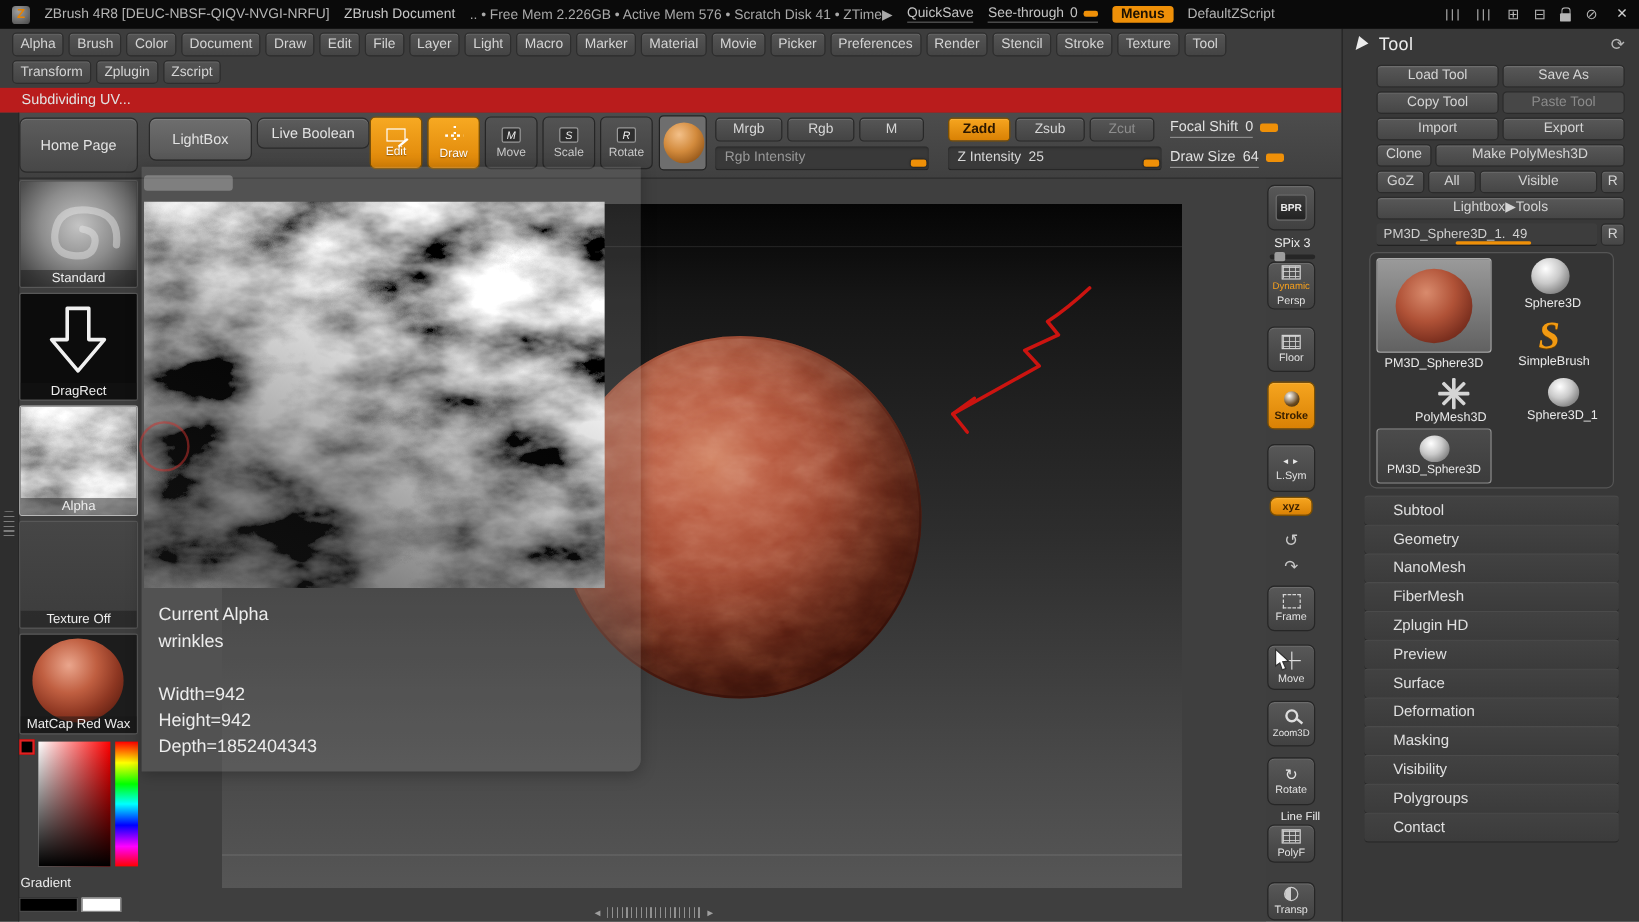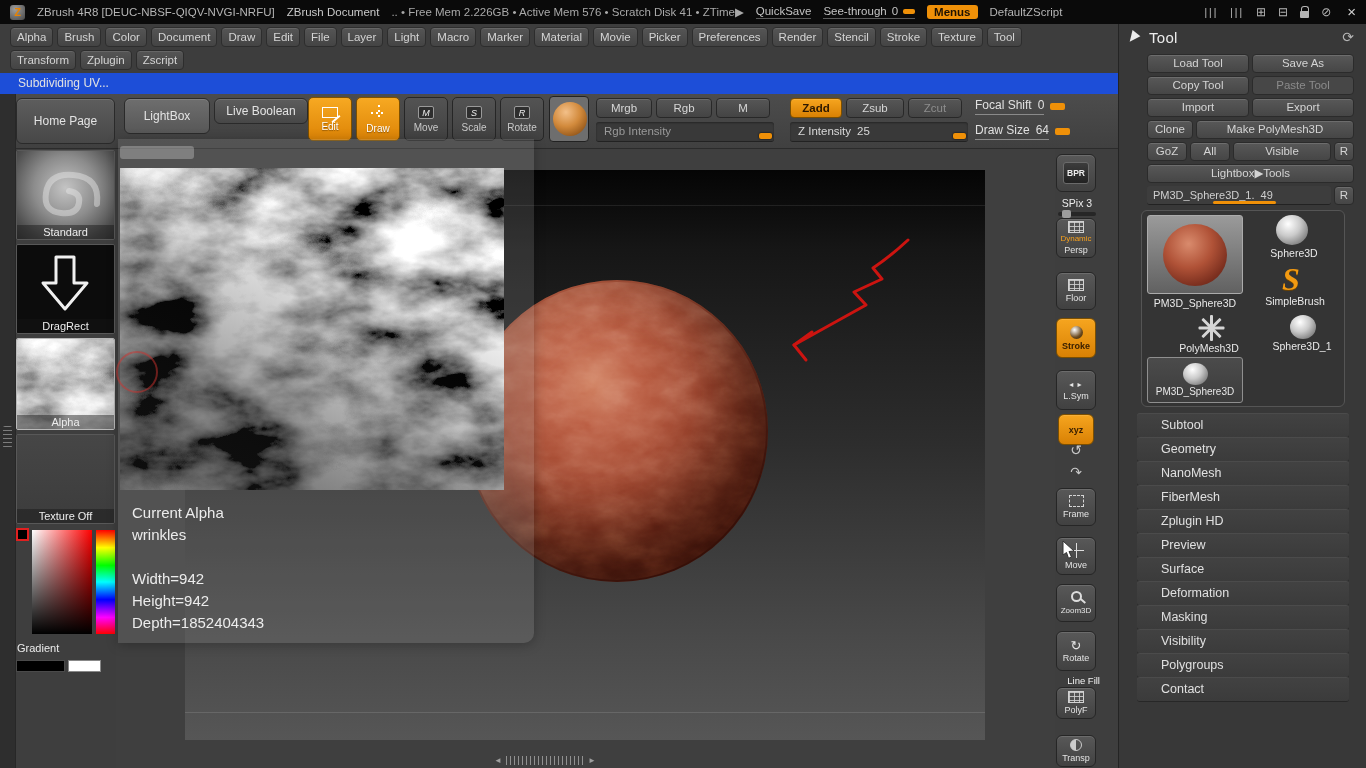--- a/index.html
+++ b/index.html
@@ -17,21 +17,21 @@
   .ticons{margin-left:auto;display:flex;gap:12px;align-items:center;color:#b5b5b5;font-size:12px}
   .mixer{letter-spacing:2px;font-size:10px;color:#c0c0c0}
   .lock-ic{width:9px;height:7px;background:#b5b5b5;border-radius:1px;position:relative;display:inline-block;margin-top:4px}
   .lock-ic::before{content:"";position:absolute;top:-5px;left:1px;width:6px;height:5px;border:1.5px solid #b5b5b5;border-bottom:none;border-radius:3px 3px 0 0}
   .close-x{color:#d0d0d0;font-size:15px;line-height:14px;margin-left:4px}
 
   
   .menubar{position:absolute;top:24px;left:0;width:1118px;background:#3d3d3d;z-index:15;padding:3px 0 0 10px;overflow:hidden}
   .mrow{display:flex;gap:4px;margin-bottom:3px}
   .mitem{flex:0 0 auto;background:linear-gradient(#555,#444);border:1px solid #2d2d2d;border-radius:4px;padding:3px 6px;font-size:11.5px;color:#d4d4d4;box-shadow:inset 0 1px 0 rgba(255,255,255,.1)}
-  .statusrow{position:absolute;top:73px;left:0;width:1118px;height:21px;font-size:12px;color:#e2e2e2;padding:3px 0 0 18px;background:#1d4ed8}
+  .statusrow{position:absolute;top:73px;left:0;width:1118px;height:21px;font-size:12px;color:#e2e2e2;padding:3px 0 0 18px;background:#b91c1c}
 
   
   .shelf{position:absolute;top:94px;left:0;width:1118px;height:55px;background:linear-gradient(#4c4c4c,#404040);border-bottom:1px solid #2b2b2b}
   .bigbtn{position:absolute;border-radius:6px;background:linear-gradient(#5d5d5d,#474747);border:1px solid #2a2a2a;color:#e3e3e3;font-size:12px;display:flex;align-items:center;justify-content:center;box-shadow:inset 0 1px 0 rgba(255,255,255,.12)}
   .sq{position:absolute;width:44px;height:44px;top:3px;border-radius:5px;display:flex;flex-direction:column;align-items:center;justify-content:center;gap:3px;font-size:10px}
   .sq.dark{background:linear-gradient(#535353,#414141);border:1px solid #262626;color:#c9c9c9}
   .sq.orange{background:linear-gradient(#f7a922,#dd8406);border:1px solid #7d5000;color:#fff;text-shadow:0 1px 1px rgba(90,50,0,.6)}
   .edit-ic{width:16px;height:11px;border:1.5px solid #fff;position:relative}
   .edit-ic::after{content:"";position:absolute;right:-4px;bottom:-3px;width:10px;height:2px;background:#fff;transform:rotate(-40deg)}
   .draw-ic{width:15px;height:15px;position:relative}
@@ -320,20 +320,26 @@
       <svg width="97" height="90">
           <rect width="97" height="90" filter="url(#crack)"></rect>
         </svg>
     </div>
     <div class="lbl">Alpha</div>
   </div>
   <div class="cell" style="height:90px">
     <div class="fill texoff"></div>
     <div class="lbl">Texture Off</div>
   </div>
+  <div class="cell" style="height:84px">
+    <div class="fill matbg">
+        <i class="matsphere"></i>
+      </div>
+    <div class="lbl">MatCap Red Wax</div>
+  </div>
   <div>
     <div class="picker">
       <i class="csw"></i>
       <i class="svsq"></i>
       <i class="huebar"></i>
     </div>
     <div class="gradlbl">Gradient</div>
     <div class="swatches">
       <i class="swb"></i>
       <i class="sww"></i>
@@ -398,21 +404,21 @@
     <span>Floor</span>
   </div>
   <div class="rsbtn orange" style="top:169px;height:40px">
     <i class="loc-ic"></i>
     <span>Stroke</span>
   </div>
   <div class="rsbtn" style="top:221px;height:40px">
     <span class="lsym-ic">◂ ▸</span>
     <span>L.Sym</span>
   </div>
-  <div class="rsbtn orange" style="top:265px;height:31px;width:36px;left:6px">xyz</div>
+  <div class="rsbtn orange" style="top:265px;height:16px;width:36px;left:6px">xyz</div>
   <div class="rsbtn ghost" style="top:291px;height:20px">↺</div>
   <div class="rsbtn ghost" style="top:313px;height:20px">↷</div>
   <div class="rsbtn" style="top:339px;height:38px">
     <i class="frame-ic"></i>
     <span>Frame</span>
   </div>
   <div class="rsbtn" style="top:388px;height:38px">
     <i class="cross-ic"></i>
     <span>Move</span>
   </div>

